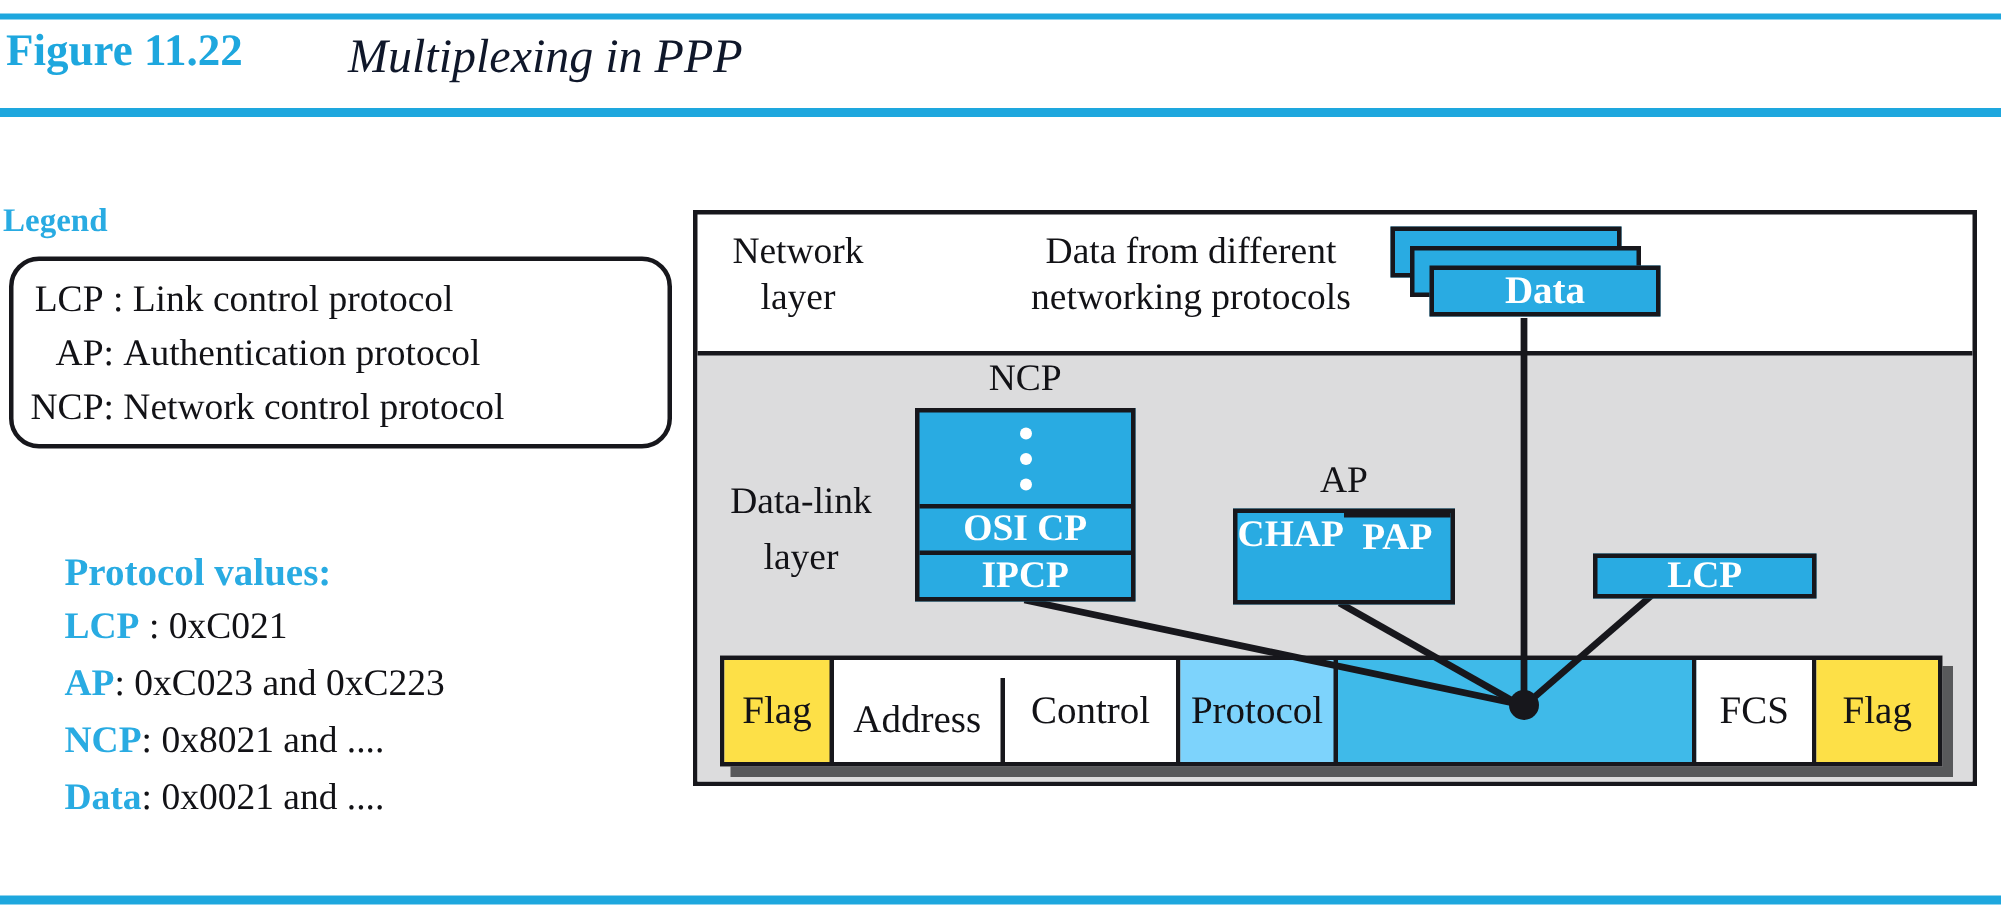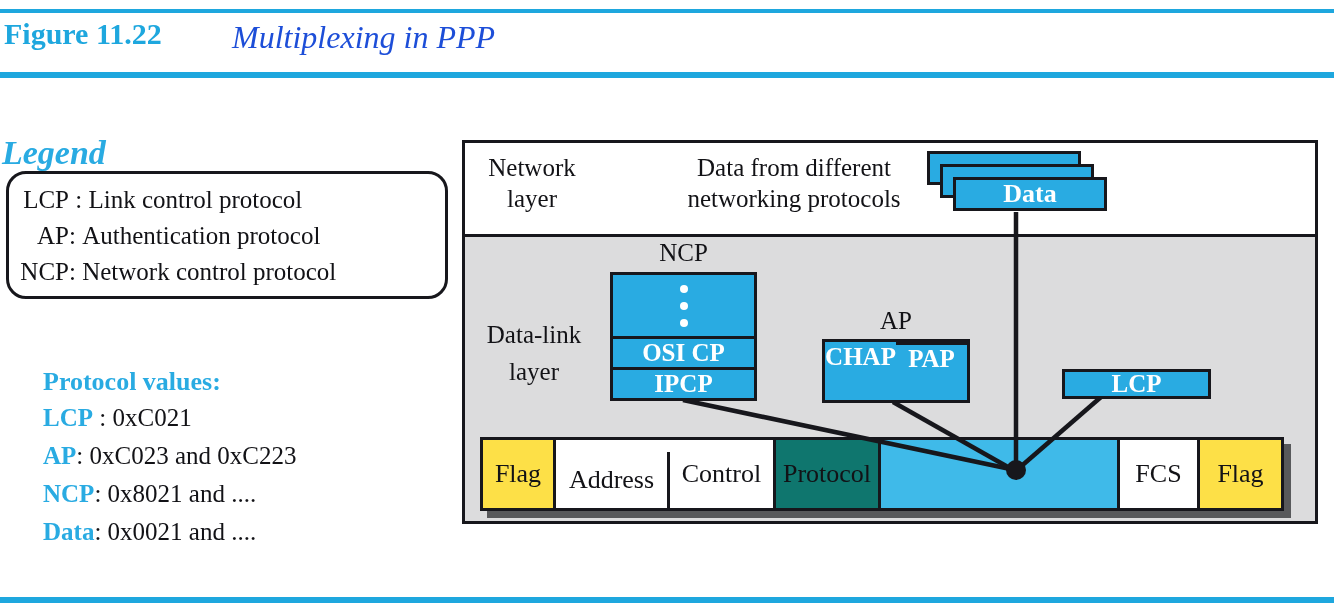--- a/index.html
+++ b/index.html
@@ -5,24 +5,24 @@
   html,body{margin:0;padding:0;background:#fff;}
   #page{position:relative;width:1334px;height:609px;background:#ffffff;
         font-family:"Liberation Serif", serif;color:#121216;overflow:hidden;}
 
   .rule{position:absolute;left:0;width:1334px;background:#1ea7de;}
   #rule-top{top:9px;height:4px;}
   #rule-mid{top:72px;height:6px;}
   #rule-bottom{top:597px;height:6px;}
 
   #fig-label{position:absolute;left:4px;top:17px;font-size:30px;font-weight:700;color:#1ea7de;}
-  #fig-title{position:absolute;left:232px;top:19px;font-size:32px;font-style:italic;color:#1d4ed8;text-align:right;}
+  #fig-title{position:absolute;left:232px;top:19px;font-size:32px;font-style:italic;color:#0f172a;text-align:right;}
 
   
-  #legend-heading{position:absolute;left:2px;top:134px;font-size:34px;font-weight:700;color:#29abe2;font-style:italic;}
+  #legend-heading{position:absolute;left:2px;top:134px;font-size:22px;font-weight:700;color:#29abe2;}
   #legend-box{position:absolute;left:6px;top:171px;width:442px;height:128px;border:3px solid #17171c;
               border-radius:20px;box-sizing:border-box;padding:8px 6px 0 6px;}
   .legend-row{display:flex;font-size:25px;line-height:36px;}
   .legend-row .abbr{width:54px;text-align:right;}
   .sep{white-space:pre;}
 
   
   #pv-heading{position:absolute;left:43px;top:367px;font-size:26px;font-weight:700;color:#29abe2;}
   .pv-row{position:absolute;left:43px;font-size:25px;}
   .pv-row .abbr{color:#29abe2;font-weight:700;}
@@ -70,23 +70,23 @@
            color:#ffffff;font-weight:700;font-size:25px;z-index:4;}
 
   
   #frame-row{position:absolute;left:480px;top:437px;height:68px;display:flex;z-index:2;
              border:3px solid #17171c;box-sizing:content-box;box-shadow:7px 7px 0 #58595b;background:#fff;}
   .cell{display:flex;align-items:center;justify-content:center;font-size:26px;box-sizing:border-box;
         border-right:3px solid #17171c;}
   .cell:last-child{border-right:none;}
   .cell-flag{background:#fde047;}
   .cell-white{background:#ffffff;}
-  .cell-protocol{background:#0f766e;}
+  .cell-protocol{background:#7dd3fc;}
   .cell-payload{background:#3fbae9;}
-  .w0{width:73px;} .w1{width:114px;margin-top:12px;} .w2{width:106px;} .w3{width:105px;}
+  .w0{width:73px;} .w1{width:114px;margin-top:12px;} .w2{width:117px;} .w3{width:105px;}
   .w4{width:239px;} .w5{width:80px;} .w6{width:81px;}
 
   #wire-overlay{position:absolute;left:0;top:0;width:1334px;height:609px;z-index:3;pointer-events:none;}
 </style>
 </head>
 <body>
 
 <div id="page">
 
   <div id="rule-top" class="rule"></div>

